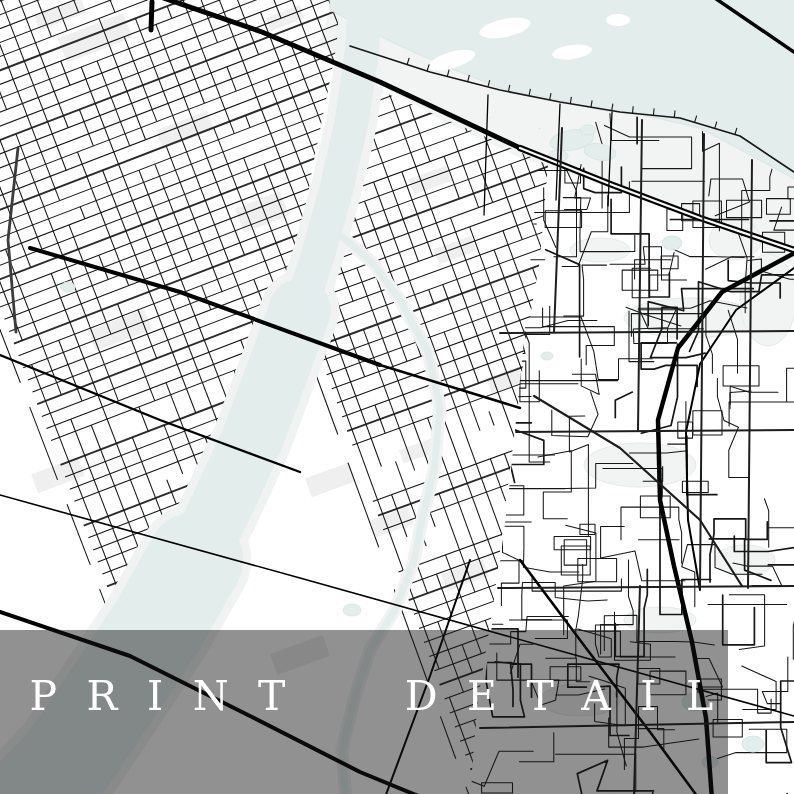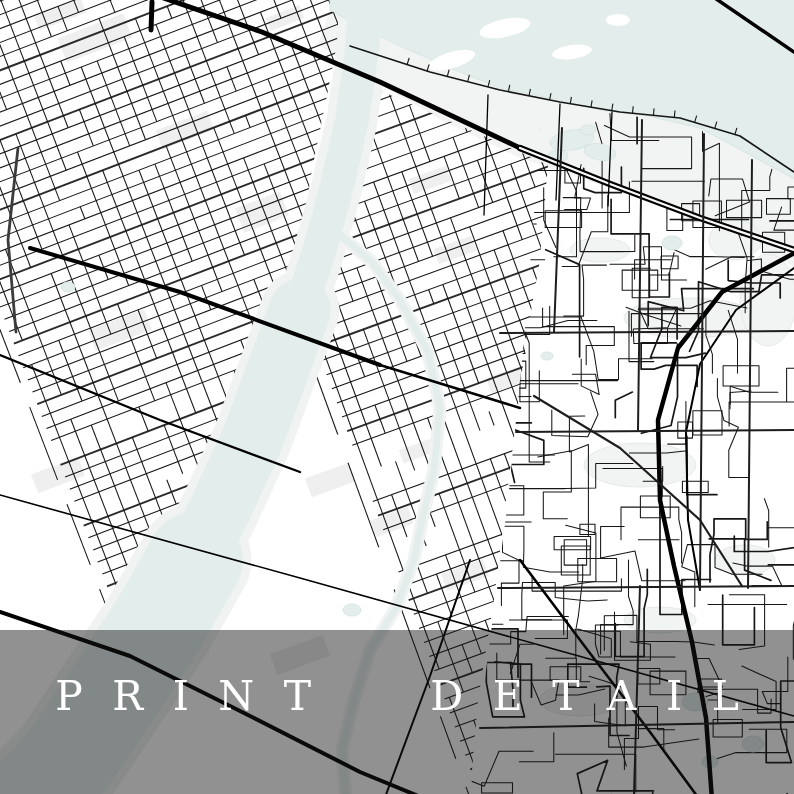--- a/index.html
+++ b/index.html
@@ -1,20 +1,20 @@
 <!DOCTYPE html>
 <html><head>
 <meta charset="utf-8">
 <style>
   html,body{margin:0;padding:0;background:#ffffff;}
   #stage{position:relative;width:794px;height:794px;overflow:hidden;background:#fff;
          font-family:"Liberation Sans",sans-serif;}
   #mapsvg{position:absolute;left:0;top:0;}
-  #banner{position:absolute;left:0;top:630px;width:794px;height:164px;
-          background:rgba(22,22,22,0.47);display:flex;justify-content:center;
+  #banner{position:absolute;left:0;top:630px;width:728px;height:164px;
+          background:rgba(22,22,22,0.47);display:flex;justify-content:flex-start;
           align-items:flex-start;box-sizing:border-box;padding-top:46px;}
   #banner .label{font-family:"DejaVu Serif","Liberation Serif",serif;
           font-size:41px;line-height:1;color:#ffffff;letter-spacing:0.72em;
           word-spacing:1.15em;padding-left:0.72em;white-space:nowrap;font-weight:400;}
 </style>
 </head>
 <body>
 
 <div id="stage">
   <svg id="mapsvg" xmlns="http://www.w3.org/2000/svg" width="794" height="794" viewBox="0 0 794 794">

